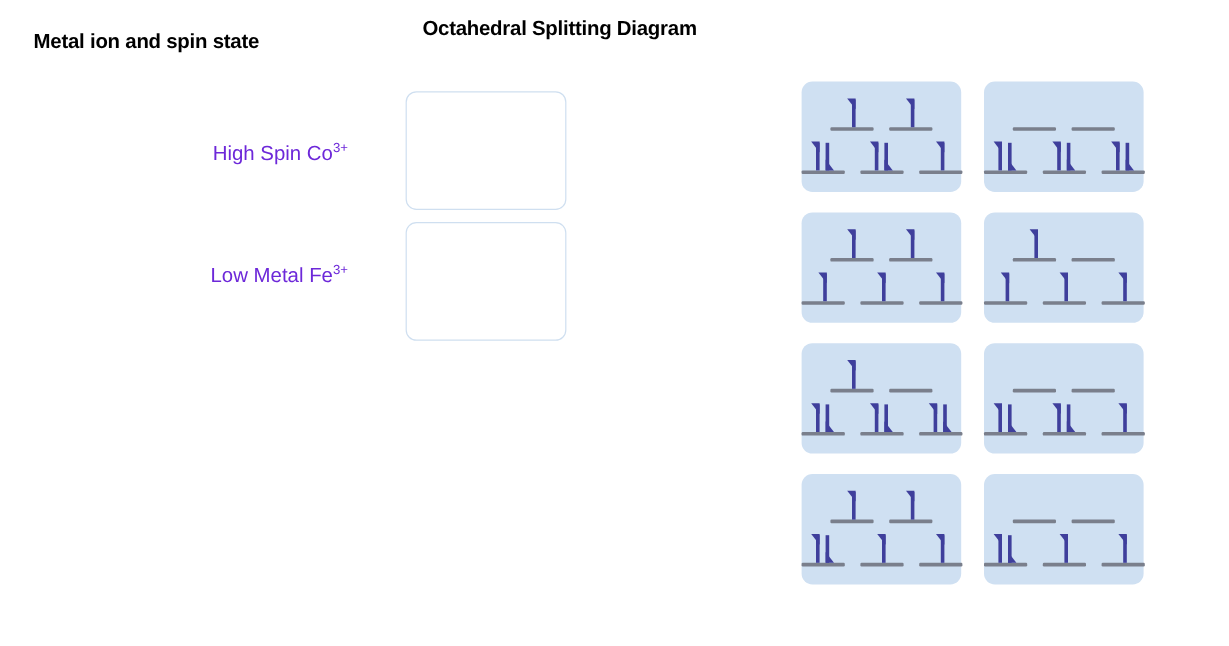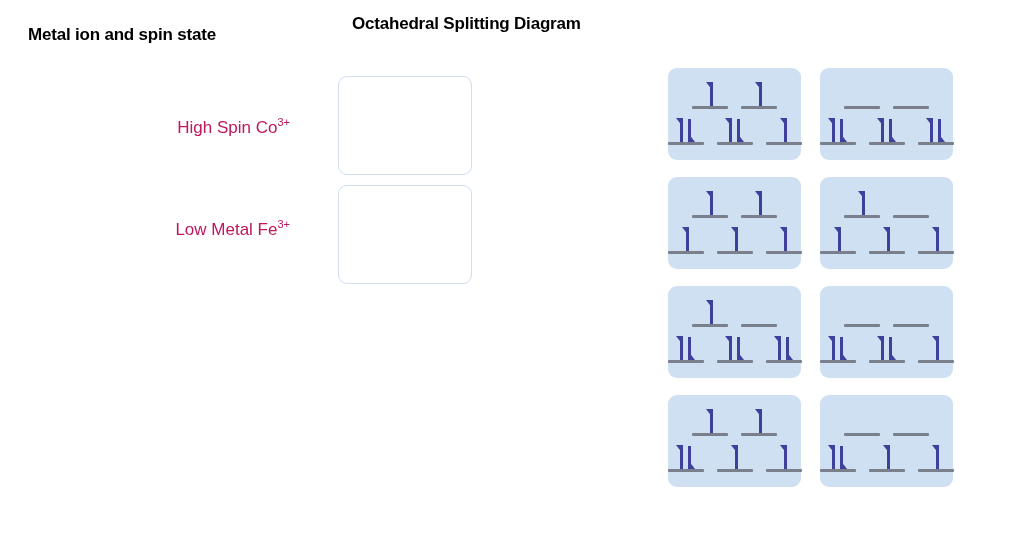--- a/index.html
+++ b/index.html
@@ -25,21 +25,21 @@
     white-space: nowrap;
     letter-spacing: -0.2px;
   }
   #header-metal { left: 28px;  top: 25px; }
   #header-diagram { left: 332px; top: 14px; margin-left: 20px; }
 
   
   .row-label {
     position: absolute;
     font-size: 17px;
-    color: #be185d;
+    color: #6d28d9;
     white-space: nowrap;
     text-align: right;
     width: 290px;
   }
   #label-row-0 { left: 0px; top: 118px; }
   #label-row-1 { left: 0px; top: 220px; }
   .row-label sup {
     font-size: 11px;
     vertical-align: super;
     line-height: 0;

